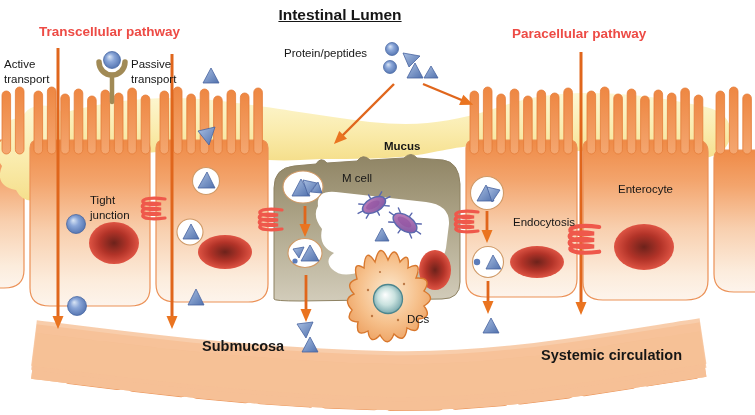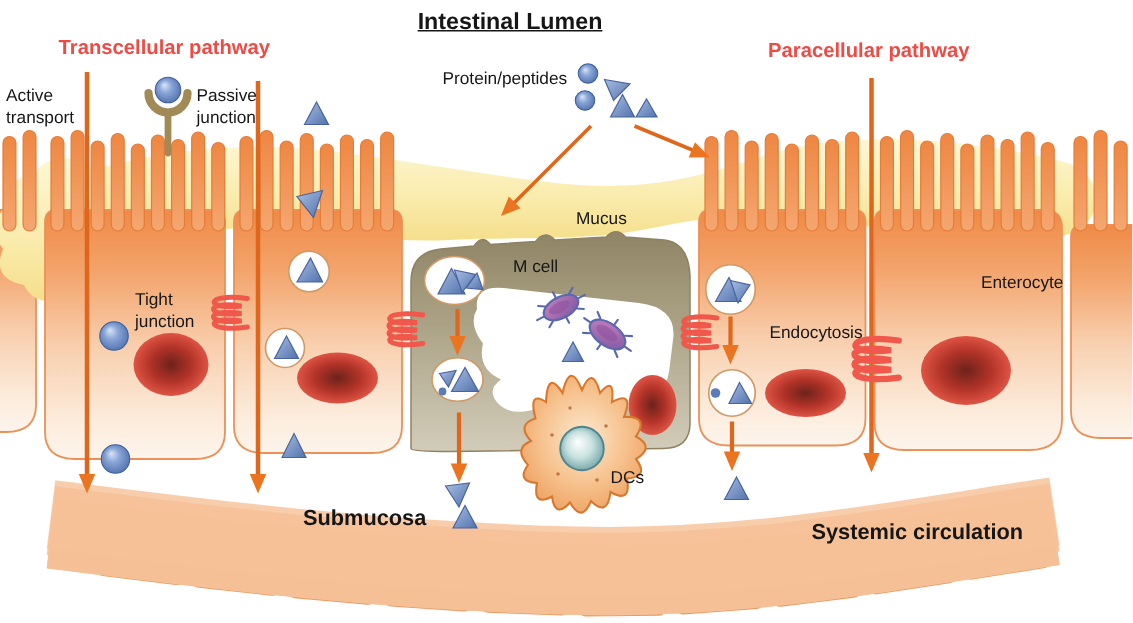--- a/index.html
+++ b/index.html
@@ -302,23 +302,23 @@
     <path d="M -13,62 A 13 13 0 1 0 13,62" fill="none" stroke="#a18a55" stroke-width="5.5" stroke-linecap="round"></path>
     <line x1="0" y1="75" x2="0" y2="102" stroke="#a18a55" stroke-width="4.5" stroke-linecap="round"></line>
     <circle cx="0" cy="60" r="8.5" class="sph"></circle>
   </g>
 </svg>
 
 <div class="lbl b s15 ctr" style="left:252px;top:5px;width:176px;text-decoration:underline;">Intestinal Lumen</div>
 <div class="lbl b s13 red ctr" style="left:39px;top:23px;width:140px;">Transcellular pathway</div>
 <div class="lbl wrap" style="left:4px;top:57px;width:62px;">Active transport</div>
 <div class="lbl b s13 red ctr" style="left:512px;top:25px;width:132px;">Paracellular pathway</div>
-<div class="lbl wrap" style="left:131px;top:57px;width:66px;">Passive junction</div>
-<div class="lbl" style="left:295px;top:46px;">Protein/peptides</div>
-<div class="lbl" style="left:384px;top:139px;">Mucus</div>
+<div class="lbl wrap" style="left:131px;top:57px;width:66px;">Passive transport</div>
+<div class="lbl" style="left:284px;top:46px;">Protein/peptides</div>
+<div class="lbl" style="left:384px;top:139px;font-weight:bold;">Mucus</div>
 <div class="lbl" style="left:342px;top:171px;">M cell</div>
 <div class="lbl wrap" style="left:90px;top:193px;width:54px;">Tight junction</div>
-<div class="lbl" style="left:618px;top:182px;margin-left:36px;">Enterocyte</div>
+<div class="lbl" style="left:618px;top:182px;">Enterocyte</div>
 <div class="lbl" style="left:493px;top:215px;padding-left:20px;">Endocytosis</div>
 <div class="lbl" style="left:407px;top:312px;">DCs</div>
 <div class="lbl b s14" style="left:541px;top:346px;">Systemic circulation</div>
 <div class="lbl b s14" style="left:202px;top:337px;">Submucosa</div>
 </div>
 
 </body></html>

